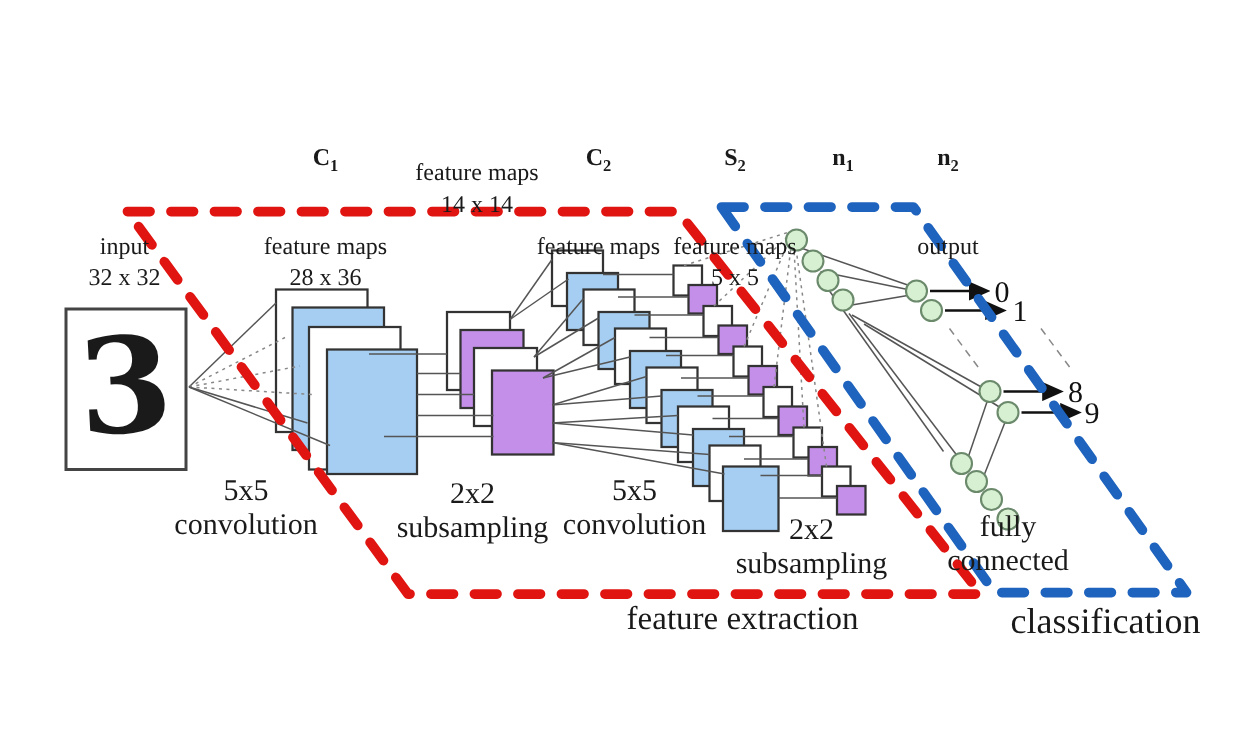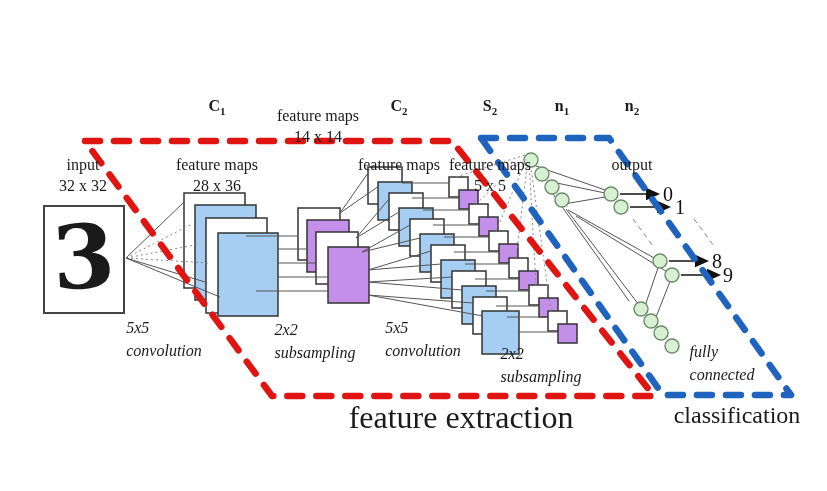--- a/index.html
+++ b/index.html
@@ -6,23 +6,23 @@
   #stage{
     position:relative;width:827px;height:491px;background:#ffffff;
     font-family:"Liberation Serif","DejaVu Serif",serif;color:#1a1a1a;overflow:hidden;
   }
   #dsvg{position:absolute;left:0;top:0;}
   .col{position:absolute;top:67px;transform:translateX(-50%);text-align:center;white-space:nowrap;}
   .col .lt{height:21px;line-height:21px;font-size:16px;font-weight:bold;margin-top:28px;}
   .col .lt sub{font-size:11px;}
   .col .lm{height:21px;line-height:21px;font-size:16px;margin-top:38px;}
   .col .lb{height:21px;line-height:21px;font-size:16px;}
-  .bl{position:absolute;transform:translateX(-50%);text-align:left;white-space:nowrap;font-size:16px;line-height:23px;font-style:italic;}
+  .bl{position:absolute;transform:translateX(-50%);text-align:center;white-space:nowrap;font-size:20px;line-height:23px;}
   .banner{position:absolute;transform:translateX(-50%);white-space:nowrap;}
-  #banner-left{font-size:32px;}
+  #banner-left{font-size:22px;margin-left:34px;}
   #banner-right{font-size:24px;}
   #input-box{
     position:absolute;left:43px;top:205px;width:82px;height:109px;background:#fff;
     border:2px solid #444;box-sizing:border-box;display:flex;align-items:center;justify-content:center;
   }
   #input-digit{
     font-family:"DejaVu Serif",serif;font-weight:bold;font-size:88px;line-height:1;
     transform:rotate(-3deg) scaleX(1.02);margin-top:-6px;
   }
 </style>
@@ -202,21 +202,21 @@
     <div>subsampling</div>
   </div>
   <div class="bl" style="left:423px;top:316px">
     <div>5x5</div>
     <div>convolution</div>
   </div>
   <div class="bl" style="left:541px;top:342px">
     <div>2x2</div>
     <div>subsampling</div>
   </div>
-  <div class="bl" style="left:722px;top:340px">
+  <div class="bl" style="left:672px;top:340px">
     <div>fully</div>
     <div>connected</div>
   </div>
 
   <div class="banner" id="banner-left" style="left:461px;top:399px">feature extraction</div>
   <div class="banner" id="banner-right" style="left:737px;top:402px">classification</div>
 
 </div>
 
 </body></html>

